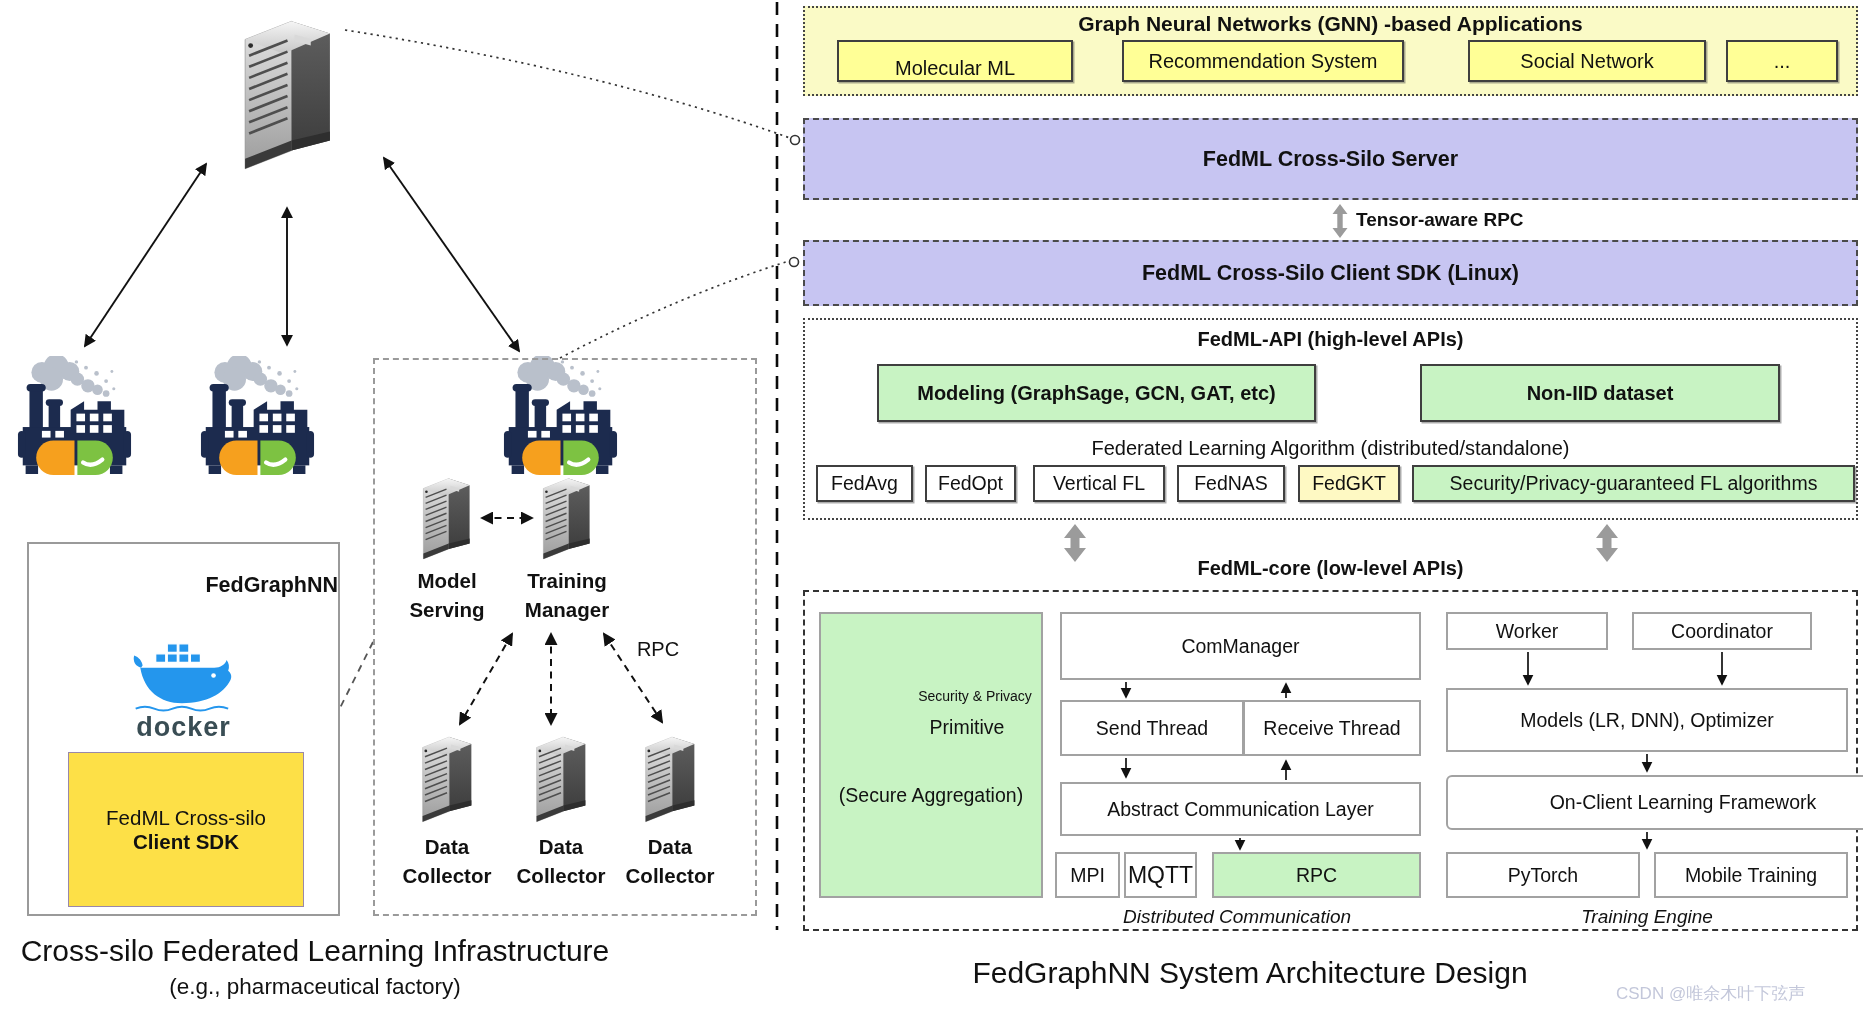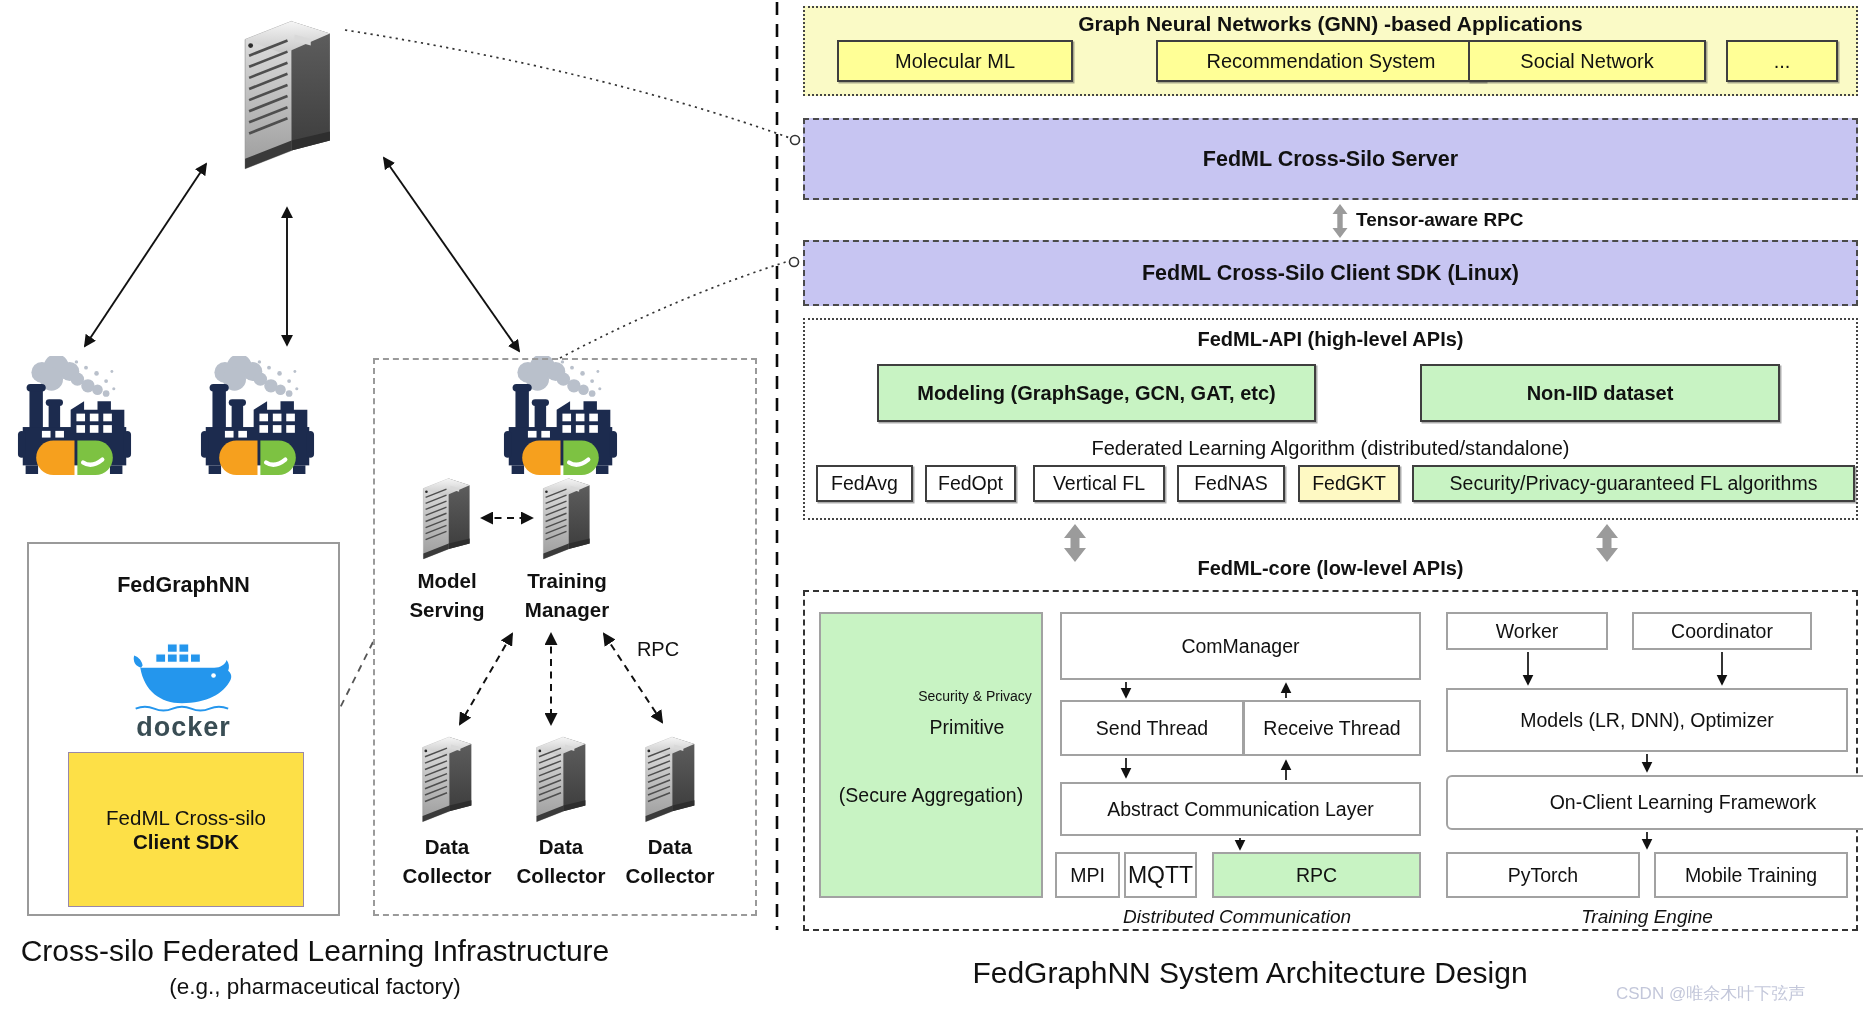--- a/index.html
+++ b/index.html
@@ -184,21 +184,21 @@
   <div class="lbl layer bold" style="left:506px;top:832px;width:110px;font-size:20.5px;line-height:29px;">
     <div>Data</div>
       <div>Collector</div>
   </div>
   <div class="lbl layer bold" style="left:615px;top:832px;width:110px;font-size:20.5px;line-height:29px;">
     <div>Data</div>
       <div>Collector</div>
   </div>
 
   <div class="abs layer" style="left:27px;top:542px;width:313px;height:374px;border:2px solid #9a9a9a;background:#fff;box-sizing:border-box;">
-    <div class="lbl bold" style="left:0;top:28px;width:100%;font-size:21.5px;line-height:27px;">
+    <div class="lbl bold" style="left:0;top:28px;width:100%;font-size:21.5px;line-height:27px;text-align:right;">
       <div>FedGraphNN</div>
     </div>
 
     <div class="abs" style="left:90px;top:96px;width:132px;height:74px;">
       <svg width="132" height="74" viewBox="0 0 140 96">
         <g fill="#2496ED" stroke="#fff" stroke-width="1.6">
           <rect x="47" y="5" width="13" height="11"></rect>
             <rect x="62" y="5" width="13" height="11"></rect>
           <rect x="32" y="18" width="13" height="11"></rect>
             <rect x="47" y="18" width="13" height="11"></rect>
@@ -223,24 +223,24 @@
     <span>Cross-silo Federated Learning Infrastructure</span>
   </div>
   <div class="lbl layer" style="left:10px;top:974px;width:610px;font-size:22.5px;">
     <span>(e.g., pharmaceutical factory)</span>
   </div>
 
   <div class="abs layer" style="left:803px;top:6px;width:1055px;height:90px;background:#FAFAC6;border:2.5px dotted #444;box-sizing:border-box;"></div>
   <div class="lbl layer bold" style="left:803px;top:12px;width:1055px;font-size:21px;">
     <span>Graph Neural Networks (GNN) -based Applications</span>
   </div>
-  <div class="box layer yellow f20" style="left:837px;top:40px;width:236px;height:42px;">
+  <div class="box layer yellow f20" style="left:837px;top:40px;width:236px;height:42px;align-items:flex-end;">
       <span>Molecular ML</span>
     </div>
-  <div class="box layer yellow f20" style="left:1156px;top:40px;width:330px;height:42px;">
+  <div class="box layer yellow f20" style="left:1122px;top:40px;width:282px;height:42px;">
       <span>Recommendation System</span>
     </div>
   <div class="box layer yellow f20" style="left:1468px;top:40px;width:238px;height:42px;">
       <span>Social Network</span>
     </div>
   <div class="box layer yellow f20" style="left:1726px;top:40px;width:112px;height:42px;">
       <span>...</span>
     </div>
 
   <div class="box layer purple bold" style="left:803px;top:118px;width:1055px;height:82px;font-size:21.5px;">

